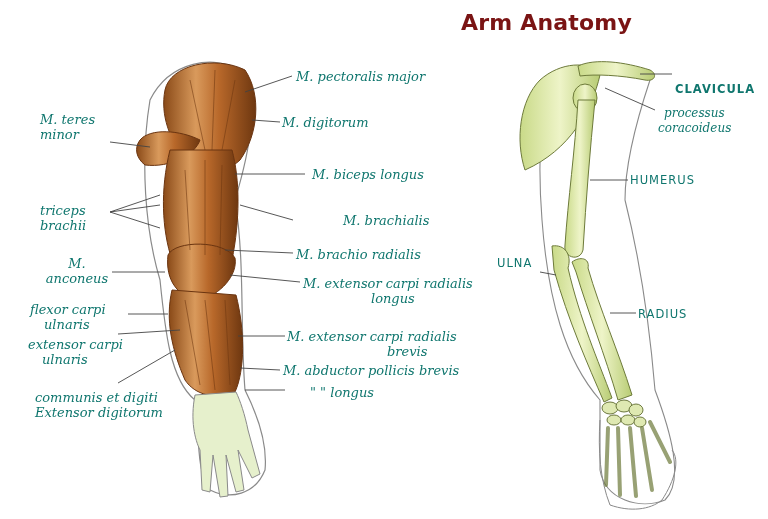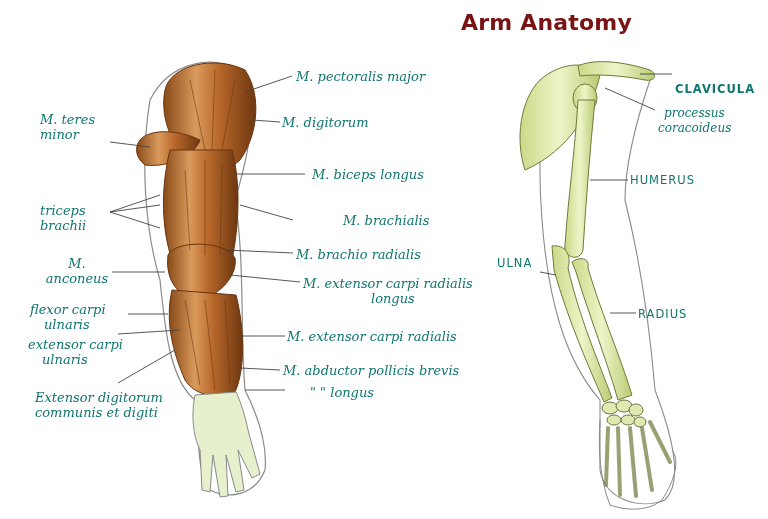--- a/index.html
+++ b/index.html
@@ -145,22 +145,22 @@
 </div>
 <div class="lbl" style="left:30px;top:302px;">
   <span>flexor carpi</span>
   <span style="padding-left:14px">ulnaris</span>
 </div>
 <div class="lbl" style="left:28px;top:337px;">
   <span>extensor carpi</span>
   <span style="padding-left:14px">ulnaris</span>
 </div>
 <div class="lbl" style="left:35px;top:390px;">
+  <span>communis et digiti</span>
   <span>Extensor digitorum</span>
-  <span>communis et digiti</span>
 </div>
 
 <div class="lbl" style="left:296px;top:69px;">
   <span>M. pectoralis major</span>
 </div>
 <div class="lbl" style="left:282px;top:115px;">
   <span>M. digitorum</span>
 </div>
 <div class="lbl" style="left:312px;top:167px;">
   <span>M. biceps longus</span>
@@ -170,20 +170,21 @@
 </div>
 <div class="lbl" style="left:296px;top:247px;">
   <span>M. brachio radialis</span>
 </div>
 <div class="lbl" style="left:303px;top:276px;">
   <span>M. extensor carpi radialis</span>
   <span style="padding-left:68px">longus</span>
 </div>
 <div class="lbl" style="left:287px;top:329px;">
   <span>M. extensor carpi radialis</span>
+  <span style="padding-left:100px">brevis</span>
 </div>
 <div class="lbl" style="left:283px;top:363px;">
   <span>M. abductor pollicis brevis</span>
 </div>
 <div class="lbl" style="left:310px;top:385px;">
   <span>"          "   longus</span>
 </div>
 
 <div class="lbl caps" style="left:675px;top:82px;font-weight:bold;">
   <span>CLAVICULA</span>

